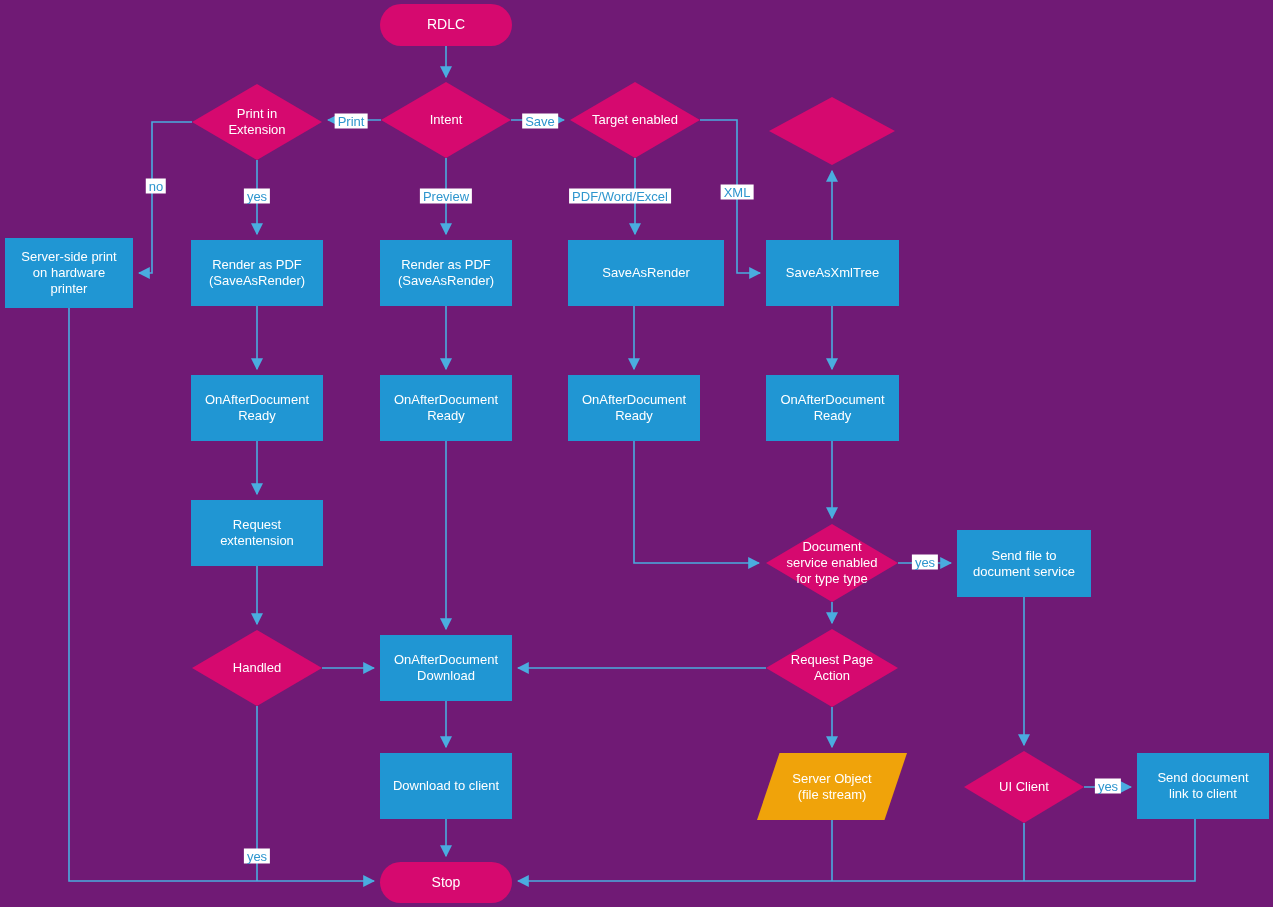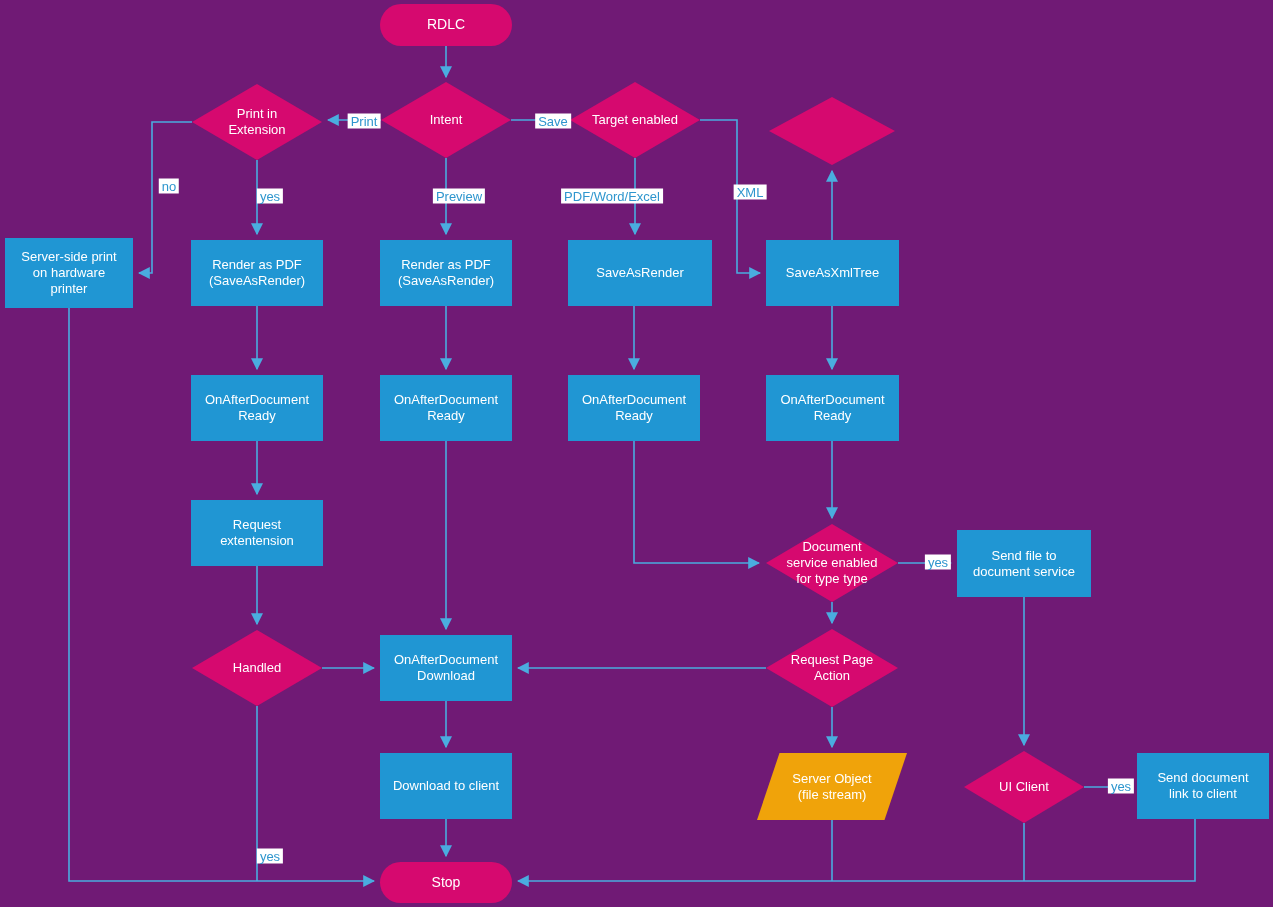--- a/index.html
+++ b/index.html
@@ -26,21 +26,21 @@
   }
   .data-shape::before {
     content:""; position:absolute; inset:0; z-index:0;
     background:var(--orange,#F0A30A);
     clip-path:polygon(15% 0, 100% 0, 85% 100%, 0 100%);
   }
 
   .edge-label {
     position:absolute; transform:translate(-50%,-50%);
     color:var(--label,#2E96CE); background:#fff; font-size:13px;
-    padding:0 3px; z-index:3; white-space:nowrap;margin-left:13px;
+    padding:0 3px; z-index:3; white-space:nowrap;
   }
 </style>
 </head>
 <body>
 
 <div class="canvas">
 
   <svg class="connectors" width="1273" height="907" viewBox="0 0 1273 907">
     <defs>
       <marker id="arw" viewBox="0 0 10 10" refX="9" refY="5" markerWidth="7.5" markerHeight="7.5" orient="auto-start-reverse">
@@ -117,21 +117,21 @@
 
   <div class="node process" style="left:5px;top:238px;width:128px;height:70px">
     <span class="lbl">Server-side print on hardware printer</span>
   </div>
   <div class="node process" style="left:191px;top:240px;width:132px;height:66px">
     <span class="lbl">Render as PDF (SaveAsRender)</span>
   </div>
   <div class="node process" style="left:380px;top:240px;width:132px;height:66px">
     <span class="lbl">Render as PDF (SaveAsRender)</span>
   </div>
-  <div class="node process" style="left:568px;top:240px;width:144px;height:66px">
+  <div class="node process" style="left:568px;top:240px;width:156px;height:66px">
     <span class="lbl">SaveAsRender</span>
   </div>
   <div class="node process" style="left:766px;top:240px;width:133px;height:66px">
     <span class="lbl">SaveAsXmlTree</span>
   </div>
 
   <div class="node process" style="left:191px;top:375px;width:132px;height:66px">
     <span class="lbl">OnAfterDocument Ready</span>
   </div>
   <div class="node process" style="left:380px;top:375px;width:132px;height:66px">
@@ -162,19 +162,19 @@
 
   <div class="node data-shape" style="left:757px;top:753px;width:150px;height:67px">
     <span class="lbl" style="width:84px">Server Object (file stream)</span>
   </div>
 
   <span class="edge-label" style="left:351px;top:121px">Print</span>
   <span class="edge-label" style="left:540px;top:121px">Save</span>
   <span class="edge-label" style="left:446px;top:196px">Preview</span>
   <span class="edge-label" style="left:257px;top:196px">yes</span>
   <span class="edge-label" style="left:156px;top:186px">no</span>
-  <span class="edge-label" style="left:599px;top:196px">PDF/Word/Excel</span>
+  <span class="edge-label" style="left:620px;top:196px">PDF/Word/Excel</span>
   <span class="edge-label" style="left:737px;top:192px">XML</span>
   <span class="edge-label" style="left:925px;top:562px">yes</span>
   <span class="edge-label" style="left:1108px;top:786px">yes</span>
   <span class="edge-label" style="left:257px;top:856px">yes</span>
 
 </div>
 
 </body></html>

